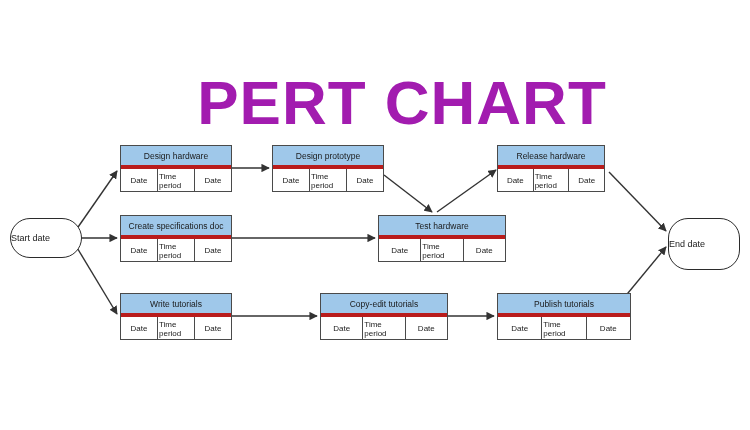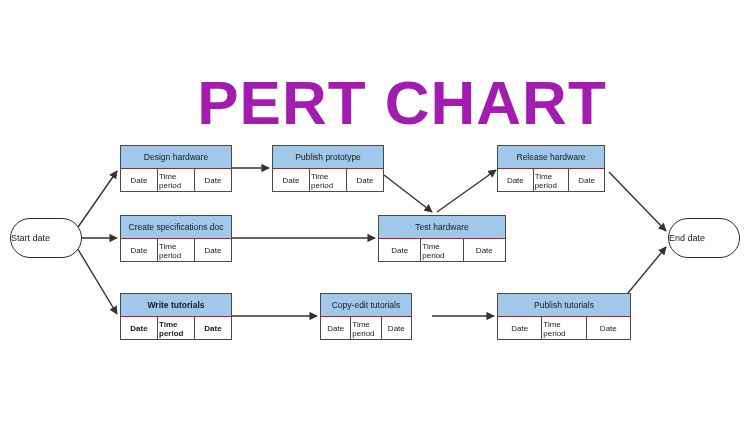--- a/index.html
+++ b/index.html
@@ -41,21 +41,21 @@
     position: absolute;
     box-sizing: border-box;
     border: 1px solid #4a4a4a;
     background: #ffffff;
     z-index: 5;
   }
   .task-header {
     box-sizing: border-box;
     height: 23px;
     background: #9fc8ea;
-    border-bottom: 1px solid #b91c1c;
+    border-bottom: 4px solid #b91c1c;
     display: flex;
     align-items: center;
     justify-content: center;
     font-size: 8.5px;
     color: #1a1a1a;
     white-space: nowrap;
     overflow: hidden;
   }
   .task-cells {
     display: flex;
@@ -130,21 +130,21 @@
     <div class="task-cells">
       <div class="task-cell">Date</div>
       <div class="task-cell">
           <span>Time period</span>
         </div>
       <div class="task-cell">Date</div>
     </div>
   </div>
 
   <div class="task" style="left:272px; top:145px; width:112px; height:47px;">
-    <div class="task-header">Publish prototype</div>
+    <div class="task-header">Design prototype</div>
     <div class="task-cells">
       <div class="task-cell">Date</div>
       <div class="task-cell">
           <span>Time period</span>
         </div>
       <div class="task-cell">Date</div>
     </div>
   </div>
 
   <div class="task" style="left:497px; top:145px; width:108px; height:47px;">
@@ -173,32 +173,32 @@
     <div class="task-header">Test hardware</div>
     <div class="task-cells">
       <div class="task-cell">Date</div>
       <div class="task-cell">
           <span>Time period</span>
         </div>
       <div class="task-cell">Date</div>
     </div>
   </div>
 
-  <div class="task" style="left:120px; top:293px; width:112px; height:47px;font-weight:bold;">
+  <div class="task" style="left:120px; top:293px; width:112px; height:47px;">
     <div class="task-header">Write tutorials</div>
     <div class="task-cells">
       <div class="task-cell">Date</div>
       <div class="task-cell">
           <span>Time period</span>
         </div>
       <div class="task-cell">Date</div>
     </div>
   </div>
 
-  <div class="task" style="left:320px; top:293px; width:92px; height:47px;">
+  <div class="task" style="left:320px; top:293px; width:128px; height:47px;">
     <div class="task-header">Copy-edit tutorials</div>
     <div class="task-cells">
       <div class="task-cell">Date</div>
       <div class="task-cell">
           <span>Time period</span>
         </div>
       <div class="task-cell">Date</div>
     </div>
   </div>
 
@@ -206,17 +206,17 @@
     <div class="task-header">Publish tutorials</div>
     <div class="task-cells">
       <div class="task-cell">Date</div>
       <div class="task-cell">
           <span>Time period</span>
         </div>
       <div class="task-cell">Date</div>
     </div>
   </div>
 
-  <div class="terminal" style="left:668px; top:218px; width:72px; height:40px;">
+  <div class="terminal" style="left:668px; top:218px; width:72px; height:52px;">
     <span>End date</span>
   </div>
 
 </div>
 
 </body></html>

